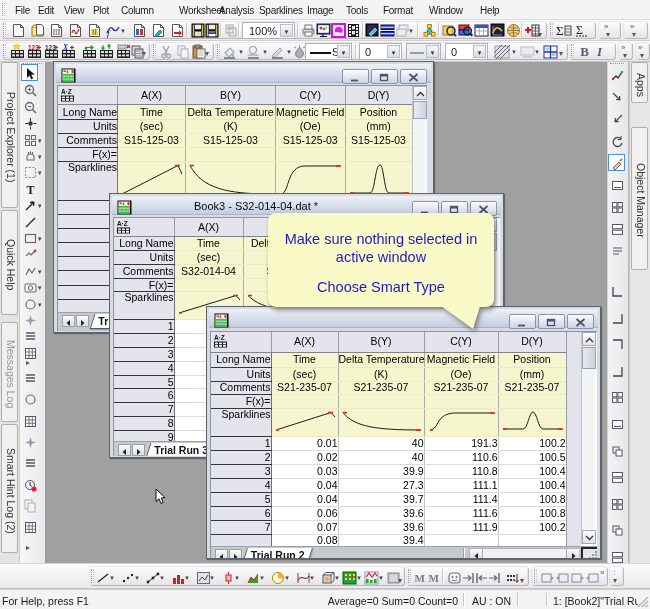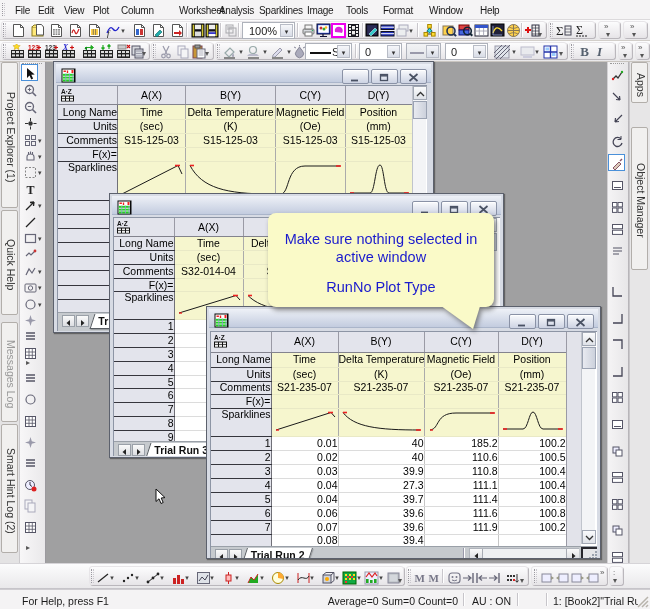--- a/index.html
+++ b/index.html
@@ -1070,20 +1070,21 @@
           <g stroke="#e22" stroke-width="1.4">
             <path d="M2.5,3.2 h2.4 M6.5,2.5 v2.4 M10.5,2.5 l2,2 m0,-2 l-2,2"></path>
           </g>
           <g fill="#22d422">
             <rect x="1.8" y="5.8" width="11" height="2"></rect>
             <rect x="1.8" y="8.6" width="11" height="2"></rect>
             <rect x="1.8" y="11.4" width="11" height="2"></rect>
           </g>
           <path d="M4.8,5.5 v8 M8.4,5.5 v8 M12,5.5 v8" stroke="#9a8ae0" stroke-width="0.8"></path>
         </svg></div>
+<div class="ttl" style="left:-6px;width:300px">Book3 - S32-014-04.dat *</div>
 <div class="wbtn" style="left:300px">
         <svg width="11" height="9" viewBox="0 0 11 9" style="">
           <path d="M1,7.5 h7" stroke="#4a5264" stroke-width="1.8"></path>
         </svg>
       </div>
 <div class="wbtn" style="left:329px">
         <svg width="11" height="9" viewBox="0 0 11 9" style="">
           <rect x="1.5" y="1.5" width="7" height="6" fill="none" stroke="#4a5264" stroke-width="1.3"></rect>
           <path d="M1.5,2.8 h7" stroke="#4a5264" stroke-width="1.5"></path>
         </svg>
@@ -1384,21 +1385,21 @@
 <td class="yc" style="padding:0"><svg width="68" height="25" viewBox="0 0 68 25" style="">
                 <path d="M4,20 L24,20 C 29,20 30,3 34,3 C 38,3 39,20 44,20 L63,20" fill="none" stroke="#1a1a1a" stroke-width="1"></path>
                 <path d="M4,20 h4" stroke="#e22" stroke-width="1.6"></path>
                 <path d="M59,20 h5" stroke="#e22" stroke-width="1.6"></path>
               </svg></td>
 </tr>
 <tr style="height:14.05px">
 <td class="lbl">1</td>
 <td class="wc">0.01</td>
 <td class="wc">40</td>
-<td class="wc">185.2</td>
+<td class="wc">191.3</td>
 <td class="wc">100.2</td>
 </tr>
 <tr style="height:14.05px">
 <td class="lbl">2</td>
 <td class="wc">0.02</td>
 <td class="wc">40</td>
 <td class="wc">110.6</td>
 <td class="wc">100.5</td>
 </tr>
 <tr style="height:14.05px">
@@ -1502,21 +1503,21 @@
 </div>
   </div>
 <svg class="abs" style="left:250px;top:205px" width="250" height="135">
 <g filter="drop-shadow(2px 3px 2.5px rgba(70,70,70,0.65))">
 <path d="M26,8 h210 a8,8 0 0 1 8,8 v78 a8,8 0 0 1 -8,8 h-210 a8,8 0 0 1 -8,-8 v-78 a8,8 0 0 1 8,-8 z" fill="#fafac8"></path>
 <polygon points="187,98 231,98 223,124" fill="#fafac8"></polygon>
 </g>
   </svg>
 <div class="abs" style="left:268px;top:231px;width:226px;text-align:center;font-size:14.5px;color:#1a1acd">Make sure nothing selected in</div>
 <div class="abs" style="left:268px;top:249px;width:226px;text-align:center;font-size:14.5px;color:#1a1acd">active window</div>
-<div class="abs" style="left:268px;top:279px;width:226px;text-align:center;font-size:14.5px;color:#1a1acd">RunNo Plot Type</div>
+<div class="abs" style="left:268px;top:279px;width:226px;text-align:center;font-size:14.5px;color:#1a1acd">Choose Smart Type</div>
 <svg class="abs" style="left:155px;top:488px" width="12" height="17">
 <path d="M1,1 L1,13.5 L4,10.8 L6,15.5 L8.2,14.5 L6.2,10 L10,9.6 Z" fill="#fff" stroke="#111" stroke-width="1"></path>
   </svg>
 <div class="abs tb" style="left:0;top:563px;width:650px;height:26px;border-top:1px solid #d6d4d8;border-bottom:1px solid #c6c4c9">
 <div class="band" style="left:89px;width:315px;top:2px;bottom:3px"></div>
 <div class="band" style="left:406px;width:122px;top:2px;bottom:3px"></div>
 <div class="band" style="left:531px;width:76px;top:2px;bottom:3px"></div>
 <div class="band" style="left:609px;width:14px;top:2px;bottom:3px"></div>
 <div class="grip" style="left:91px;top:5px;bottom:5px"></div>
 <div class="ic" style="left:95px;top:5px">
@@ -1736,21 +1737,21 @@
       <svg width="15" height="14" viewBox="0 0 15 14" style="">
         <rect x="4" y="3" width="9" height="8" fill="#eef" stroke="#889"></rect>
         <path d="M4,5 l-3,2 3,2" fill="#998"></path>
       </svg>
     </div>
 <div class="chev" style="left:600px;top:4px">»</div>
 <div class="chev" style="left:613px;top:4px">:</div>
     <div class="chev" style="left:613px;top:12px">▾</div>
 </div>
 <div class="abs statusbar">
-<span style="position:absolute;left:22px;top:5px">For Help, press F1</span>
+<span style="position:absolute;left:2px;top:5px">For Help, press F1</span>
 <span style="position:absolute;right:192px;top:5px;white-space:nowrap">Average=0 Sum=0 Count=0</span>
 <div class="ssep" style="left:463px"></div>
 <span style="position:absolute;left:472px;top:5px">AU : ON</span>
 <div class="ssep" style="left:517px"></div>
 <div class="ssep" style="left:546px"></div>
 <div style="position:absolute;left:553px;top:5px;width:85px;overflow:hidden;white-space:nowrap">1: [Book2]"Trial Ru</div>
 <svg width="14" height="14" style="position:absolute;right:1px;bottom:1px">
       <path d="M13,3 L3,13 M13,7 L7,13 M13,11 L11,13" stroke="#b8b4ac" stroke-width="1.5"></path>
     </svg>
 </div>

